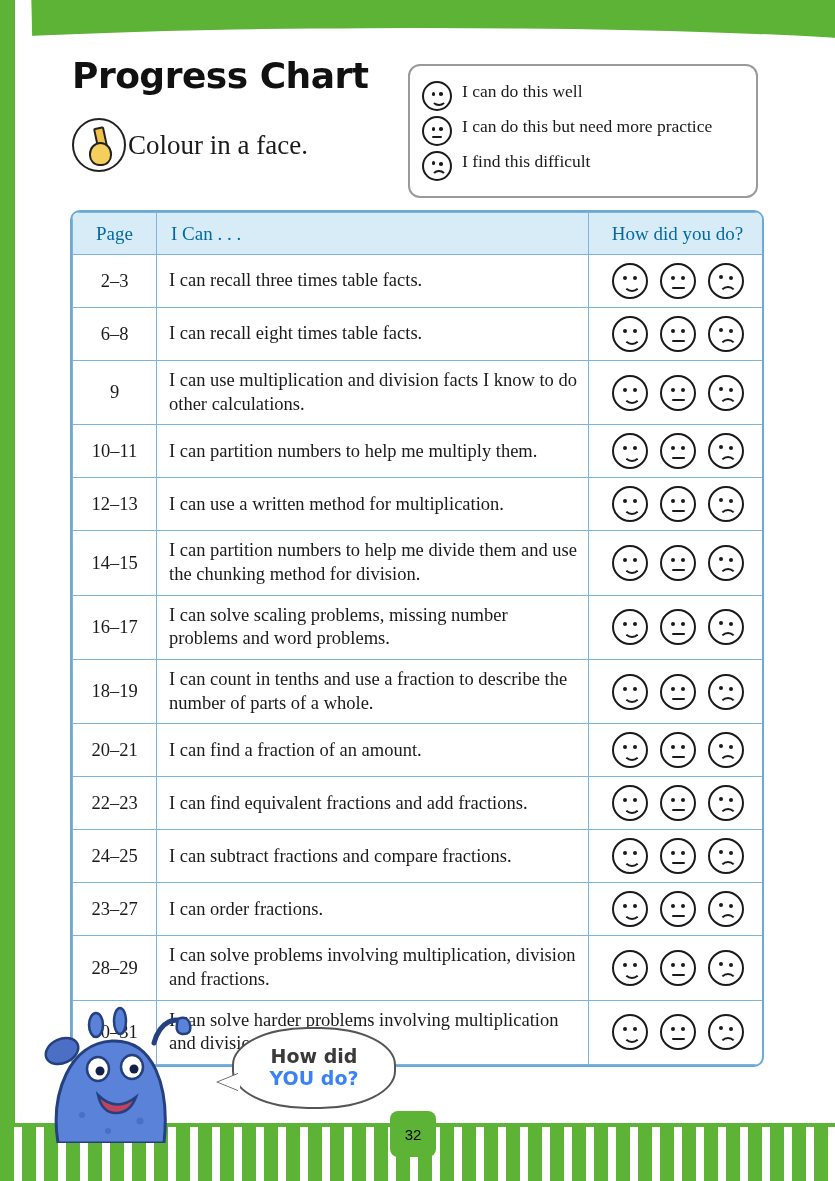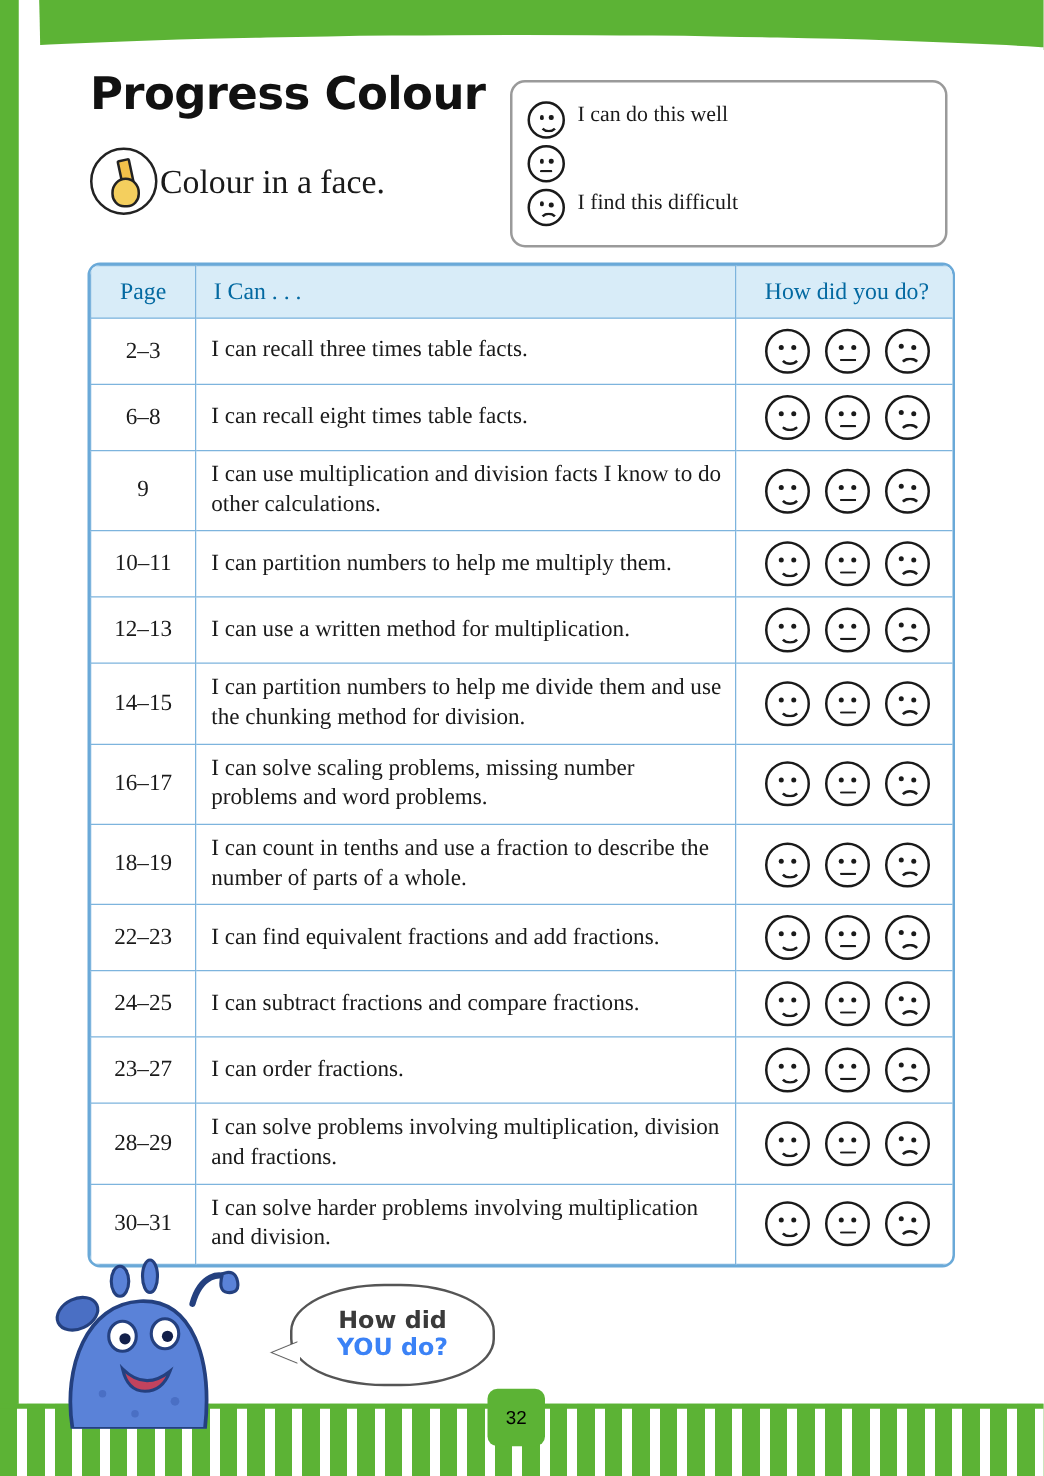--- a/index.html
+++ b/index.html
@@ -324,21 +324,21 @@
     border-right: 22px solid #ffffff;
     filter: drop-shadow(-2px 0 0 #555);
   }
 </style>
 </head>
 <body>
 
 <div class="green-top"></div>
 <div class="green-left"></div>
 
-<div class="title">Progress Colour</div>
+<div class="title">Progress Chart</div>
 
 <div class="subtitle-row">
   <div class="paint-icon">
     <div class="brush"></div>
     <div class="blob"></div>
   </div>
   <div class="subtitle-text">Colour in a face.</div>
 </div>
 
 <div class="key-box">
@@ -349,20 +349,21 @@
         <span class="mouth-smile"></span>
     </div>
     <div class="key-label">I can do this well</div>
   </div>
   <div class="key-row">
     <div class="face">
       <span class="eye l"></span>
         <span class="eye r"></span>
         <span class="mouth-flat"></span>
     </div>
+    <div class="key-label">I can do this but need more practice</div>
   </div>
   <div class="key-row">
     <div class="face sad">
       <span class="eye l"></span>
         <span class="eye r"></span>
         <span class="mouth-sad"></span>
     </div>
     <div class="key-label">I find this difficult</div>
   </div>
 </div>
@@ -534,20 +535,43 @@
                 <span class="eye l"></span>
                 <span class="eye r"></span>
                 <span class="mouth-sad"></span>
               </div>
             </div>
           </td>
         </tr>
         <tr>
           <td class="cell-page">18–19</td>
           <td class="cell-can">I can count in tenths and use a fraction to describe the number of parts of a whole.</td>
+          <td class="cell-how">
+            <div class="faces-row">
+              <div class="face big">
+                <span class="eye l"></span>
+                <span class="eye r"></span>
+                <span class="mouth-smile"></span>
+              </div>
+              <div class="face big">
+                <span class="eye l"></span>
+                <span class="eye r"></span>
+                <span class="mouth-flat"></span>
+              </div>
+              <div class="face big sad">
+                <span class="eye l"></span>
+                <span class="eye r"></span>
+                <span class="mouth-sad"></span>
+              </div>
+            </div>
+          </td>
+        </tr>
+        <tr>
+          <td class="cell-page">20–21</td>
+          <td class="cell-can">I can find a fraction of an amount.</td>
           <td class="cell-how">
             <div class="faces-row">
               <div class="face big">
                 <span class="eye l"></span>
                 <span class="eye r"></span>
                 <span class="mouth-smile"></span>
               </div>
               <div class="face big">
                 <span class="eye l"></span>
                 <span class="eye r"></span>

